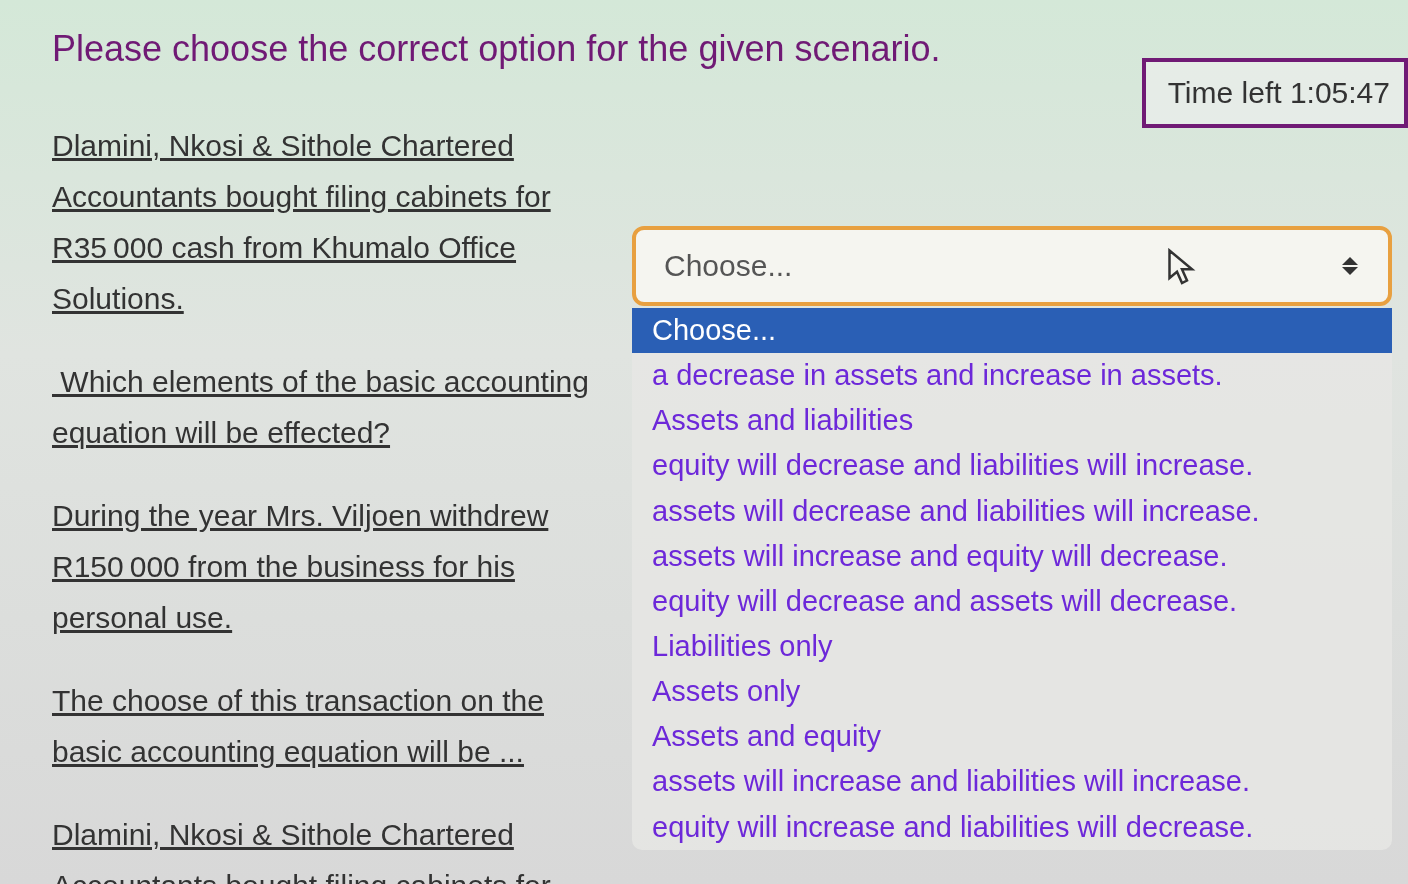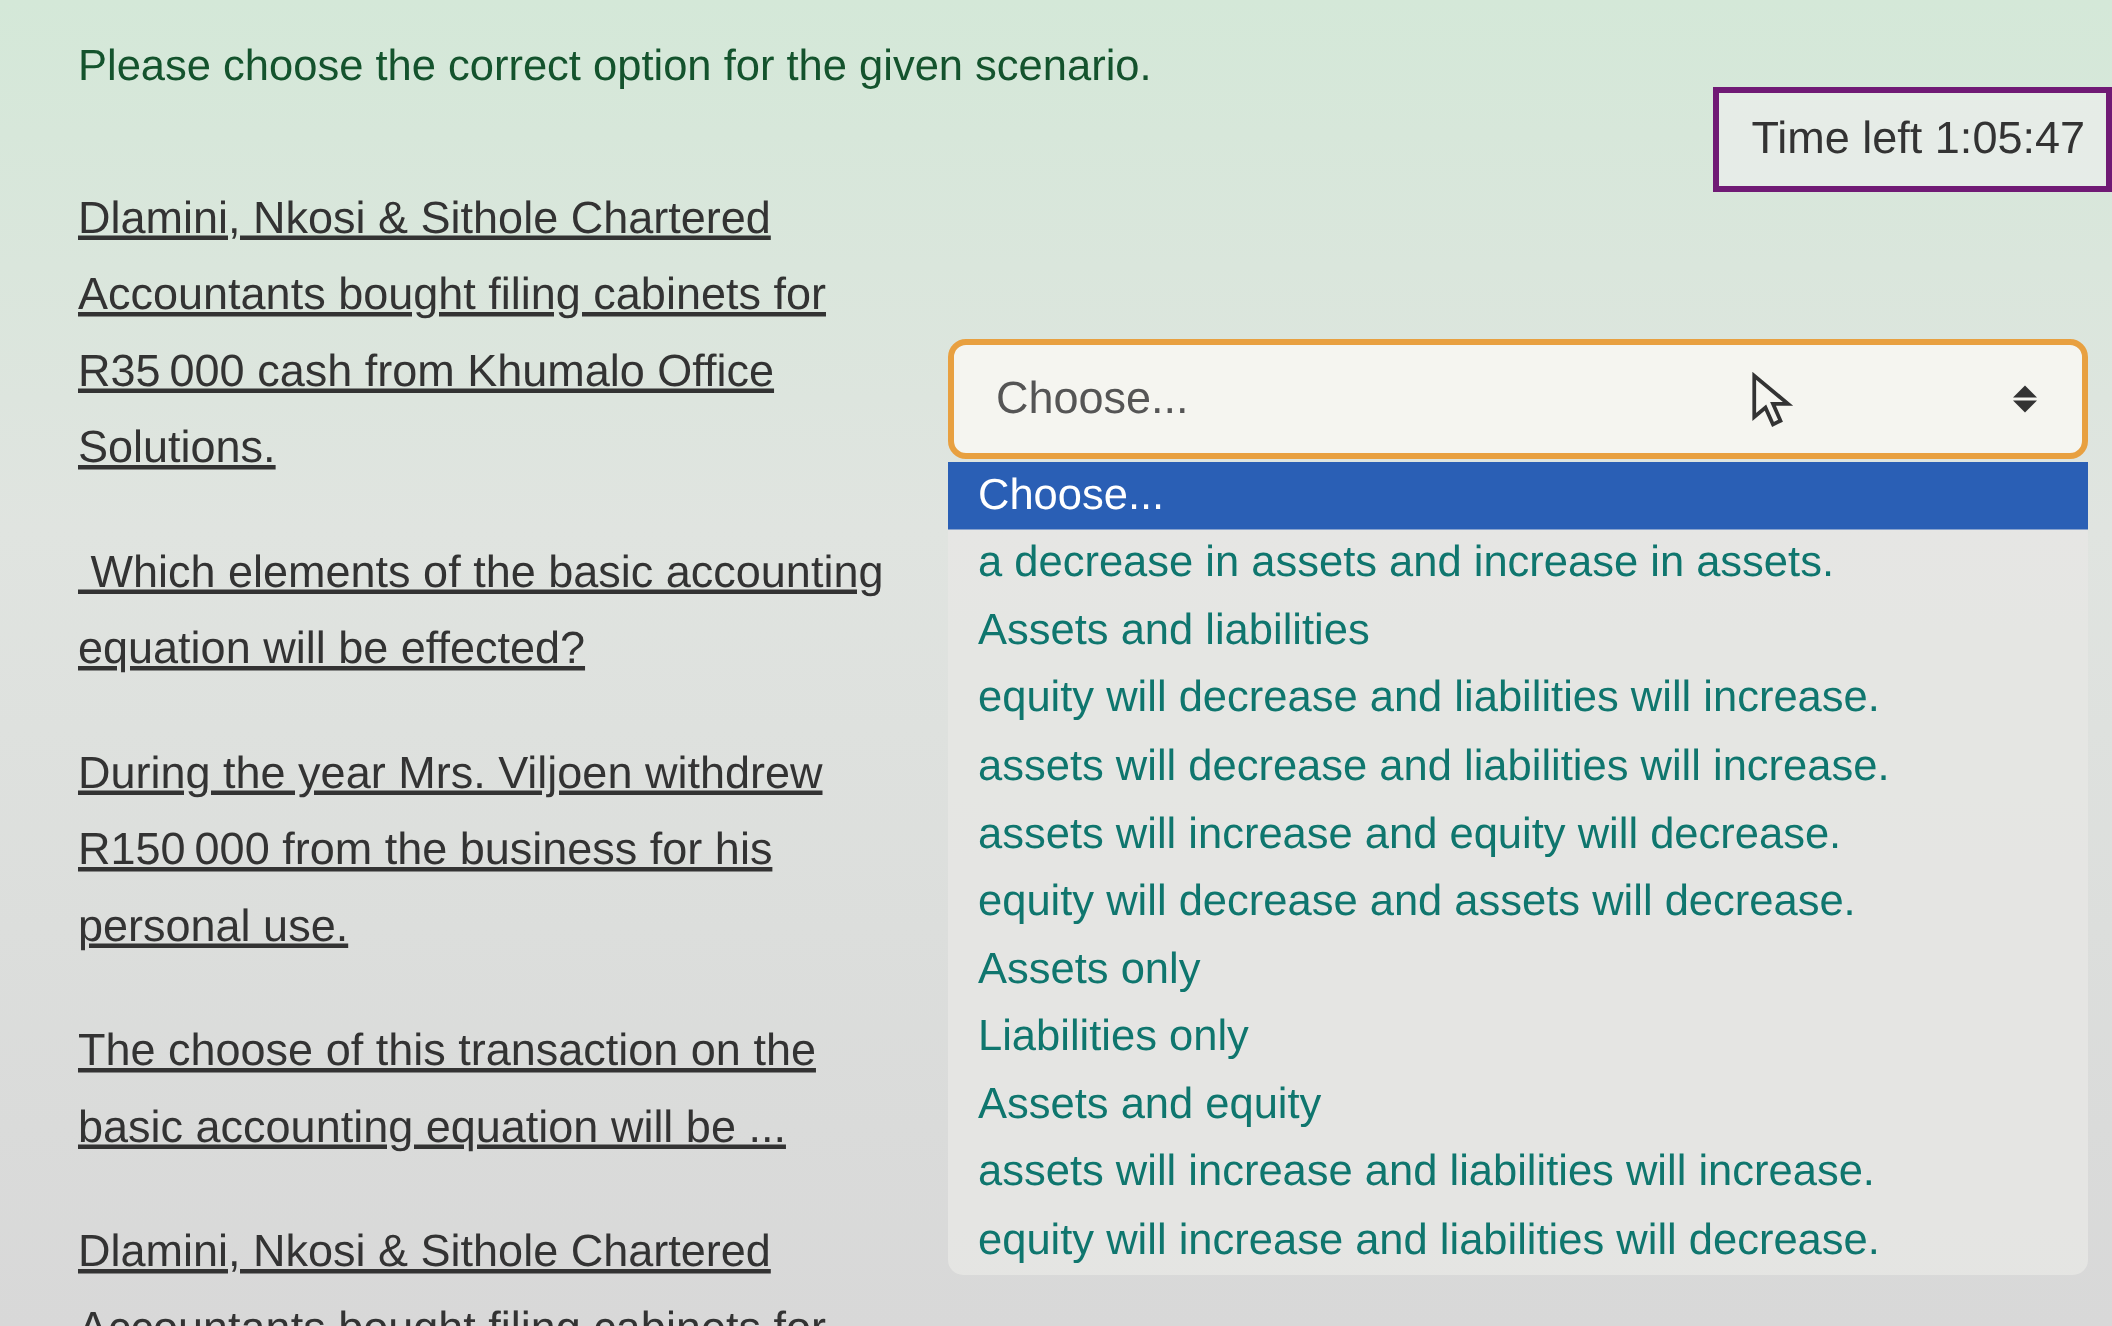--- a/index.html
+++ b/index.html
@@ -13,22 +13,22 @@
       width: 1408px;
       height: 884px;
       overflow: hidden;
       position: relative;
       color: #333;
     }
     .instruction {
       position: absolute;
       top: 28px;
       left: 52px;
-      font-size: 29px;
-      color: #14532d;
+      font-size: 36px;
+      color: #701a75;
     }
     .timer-box {
       position: absolute;
       top: 58px;
       right: 0;
       border: 4px solid #701a75;
       background: rgba(240,240,240,0.6);
       padding: 14px 14px 14px 22px;
       font-size: 30px;
       color: #333;
@@ -99,21 +99,21 @@
       width: 100%;
       background: rgba(230,230,228,0.85);
       border-radius: 0 0 10px 10px;
       margin-top: 2px;
       overflow: hidden;
     }
     .dropdown-option {
       padding: 3px 20px 3px 20px;
       font-size: 29px;
       line-height: 1.35;
-      color: #0f766e;
+      color: #6d28d9;
       cursor: pointer;
     }
     .dropdown-option.highlighted {
       background: #2a5fb5;
       color: #fff;
       font-weight: 500;
     }
   </style>
 </head>
 <body>
@@ -146,19 +146,19 @@
     </span>
   </div>
   <div class="dropdown-list" id="dropdown-list">
       <div class="dropdown-option highlighted">Choose...</div>
       <div class="dropdown-option">a decrease in assets and increase in assets.</div>
       <div class="dropdown-option">Assets and liabilities</div>
       <div class="dropdown-option">equity will decrease and liabilities will increase.</div>
       <div class="dropdown-option">assets will decrease and liabilities will increase.</div>
       <div class="dropdown-option">assets will increase and equity will decrease.</div>
       <div class="dropdown-option">equity will decrease and assets will decrease.</div>
+      <div class="dropdown-option">Liabilities only</div>
       <div class="dropdown-option">Assets only</div>
-      <div class="dropdown-option">Liabilities only</div>
       <div class="dropdown-option">Assets and equity</div>
       <div class="dropdown-option">assets will increase and liabilities will increase.</div>
       <div class="dropdown-option">equity will increase and liabilities will decrease.</div>
     </div>
 </div>
 
 </body></html>

